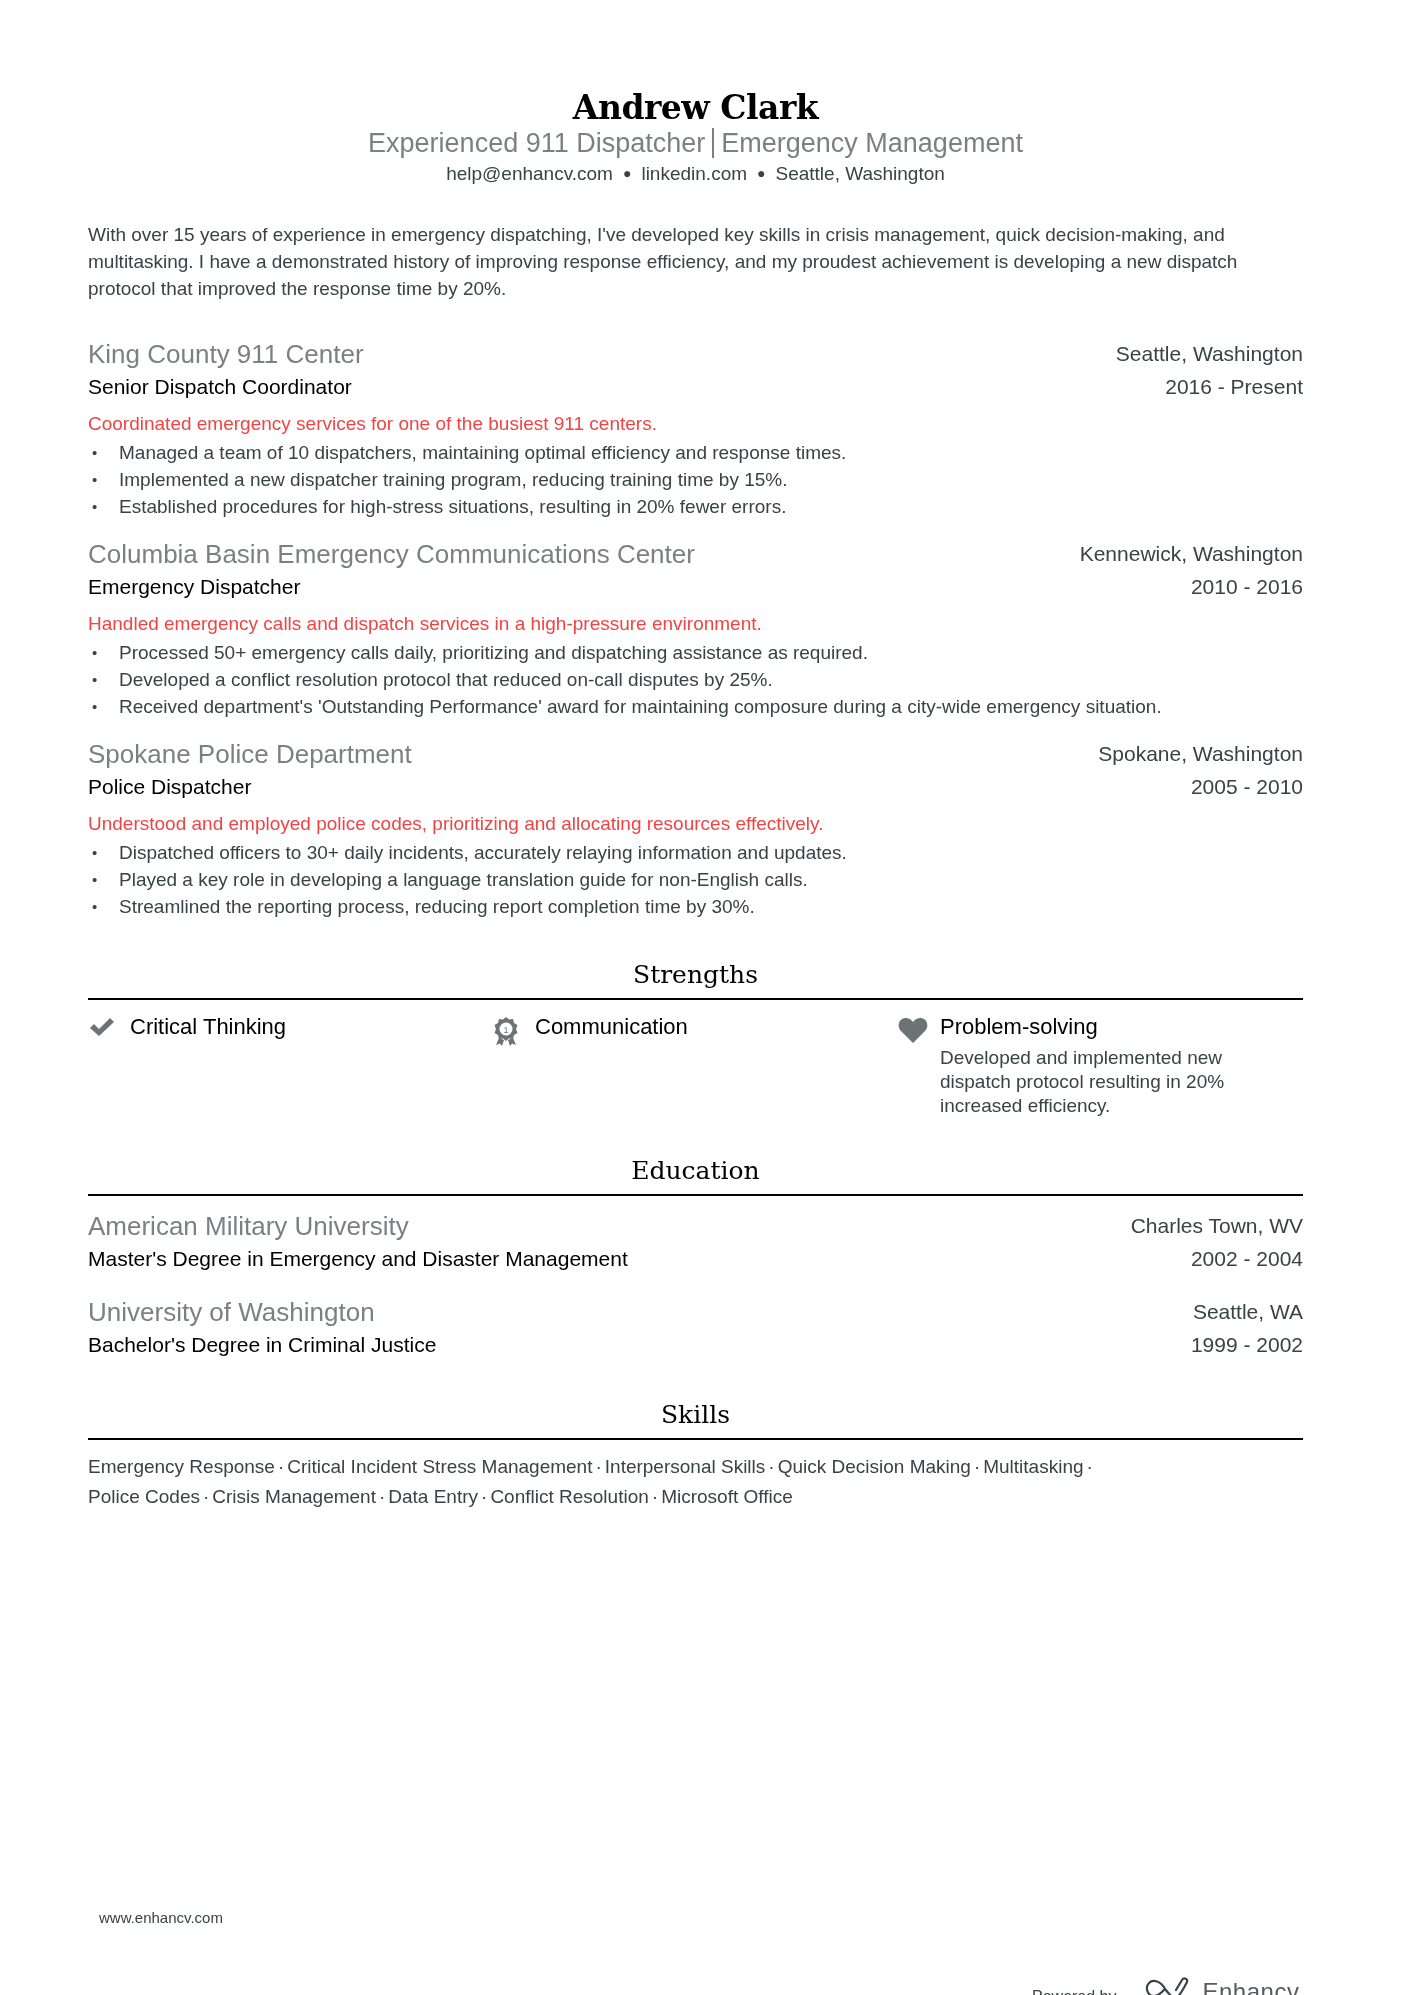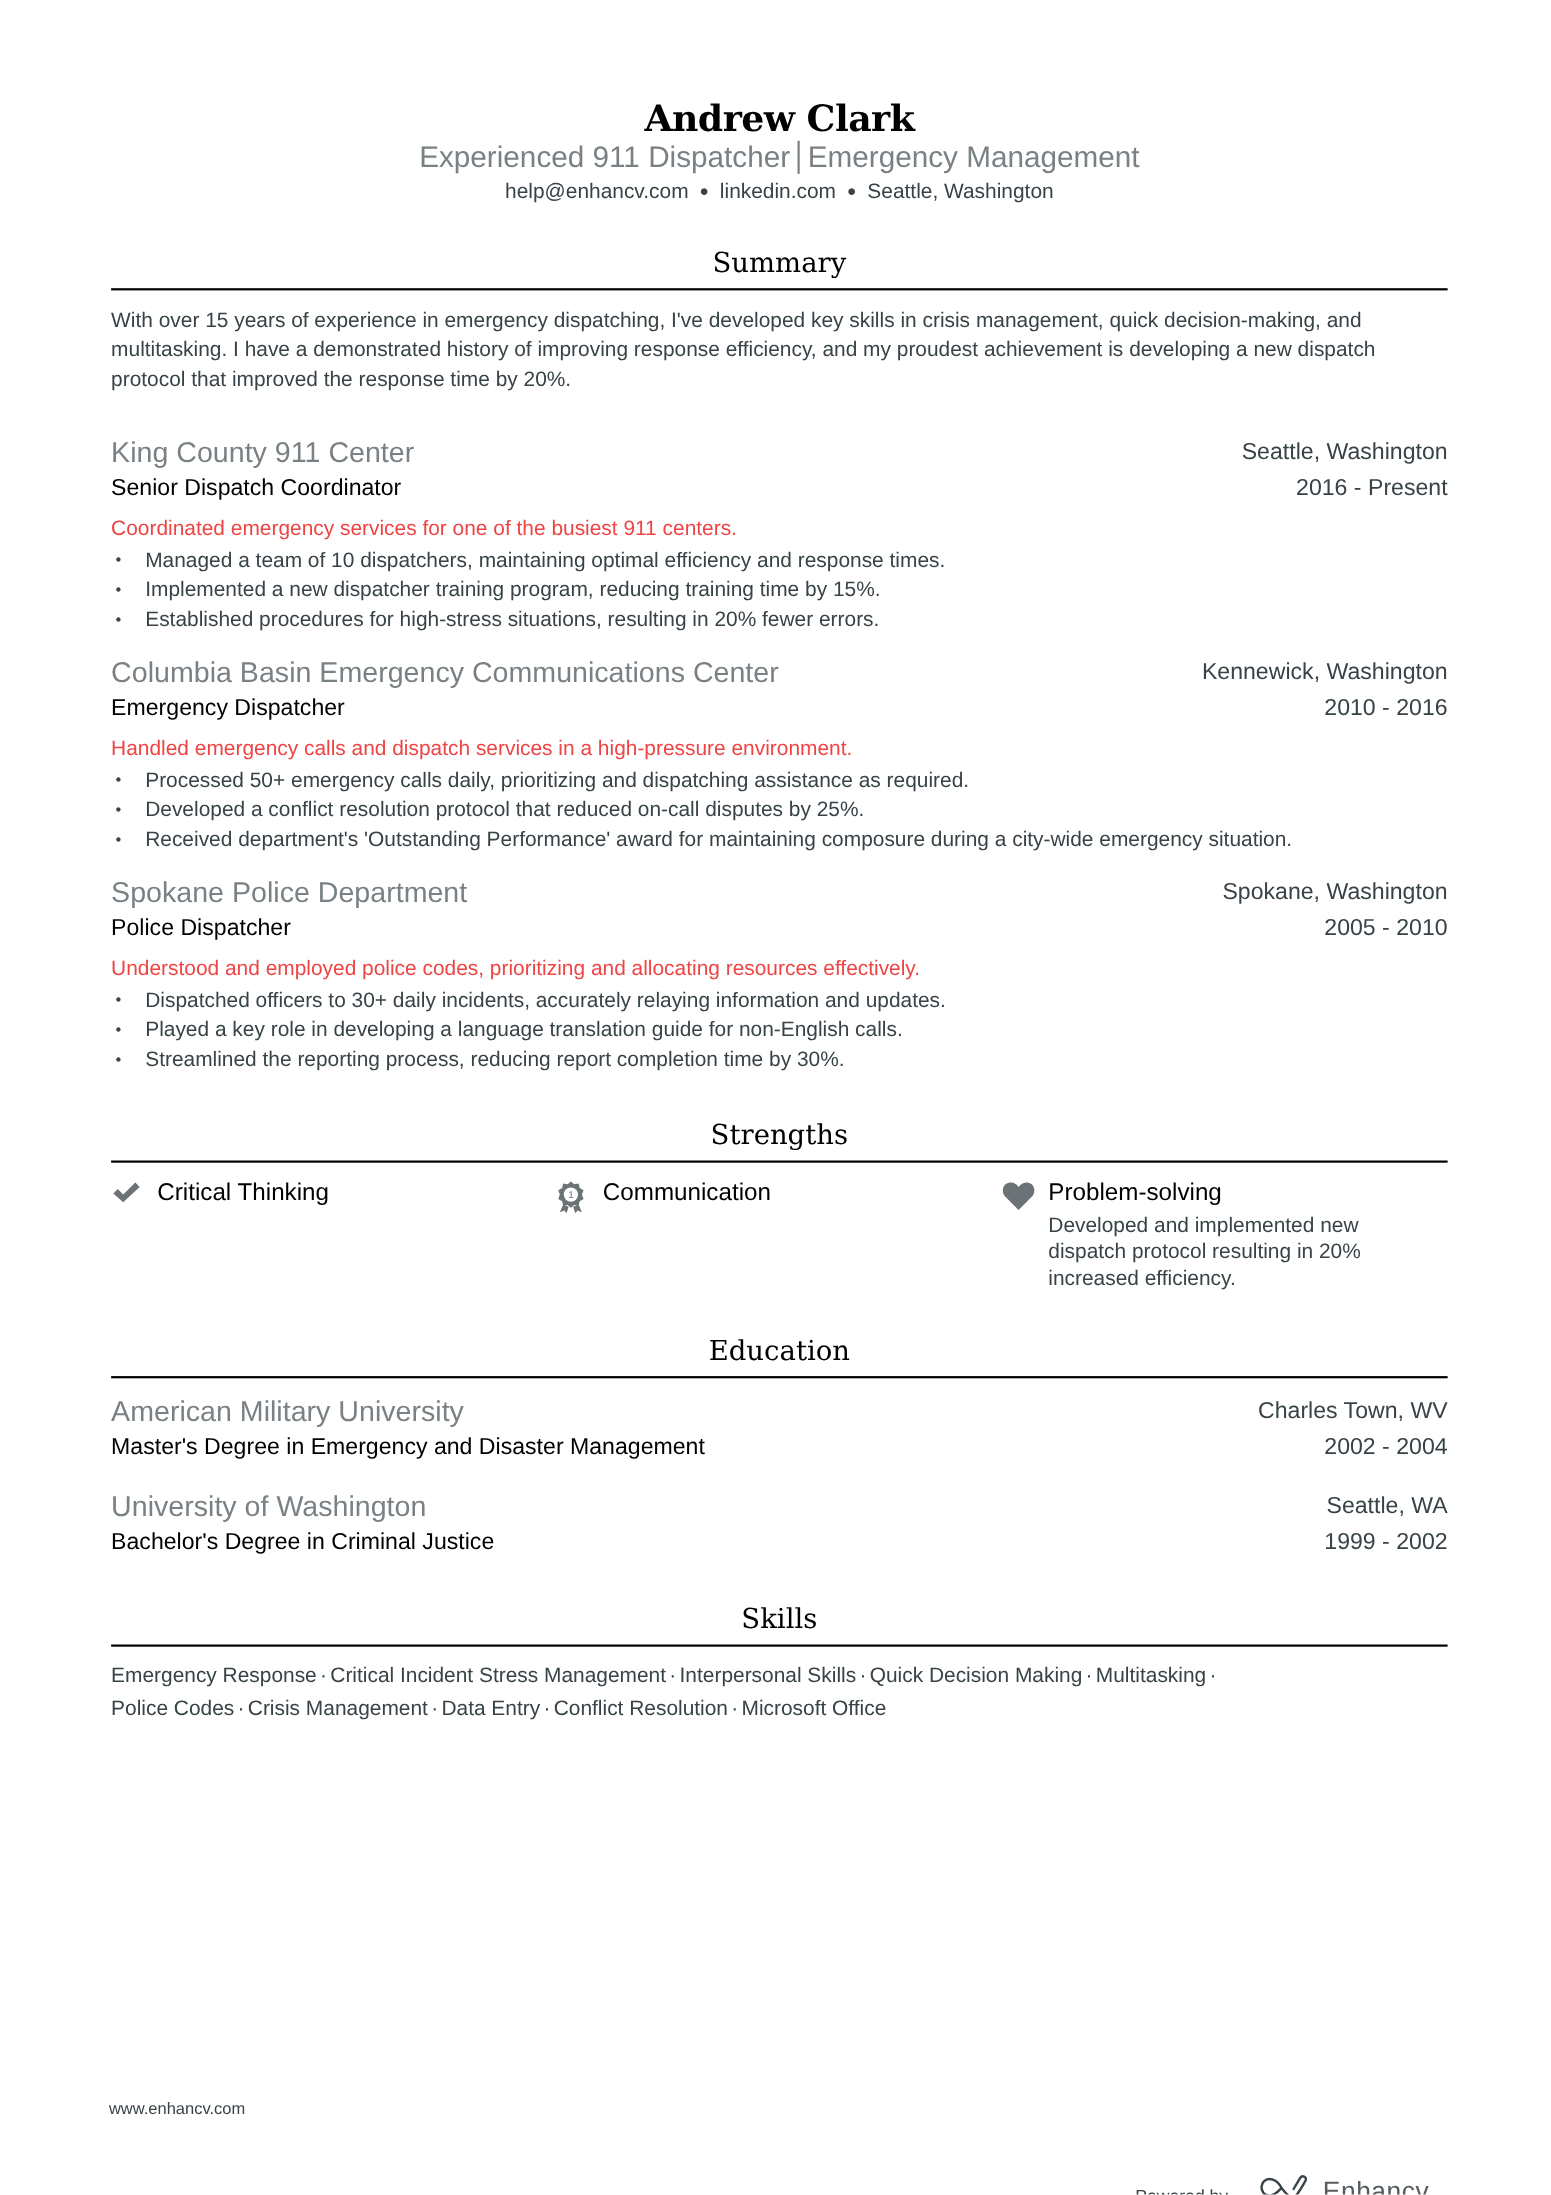--- a/index.html
+++ b/index.html
@@ -1,18 +1,18 @@
 <!DOCTYPE html>
 <html><head>
   <meta charset="utf-8">
   <style>
     * { box-sizing: border-box; margin: 0; padding: 0; }
     html, body { width: 1410px; height: 1995px; background: #ffffff; }
     body { position: relative; font-family: "Liberation Sans", sans-serif; color: #384347; }
-    .page { position: absolute; left: 101px; top: 0; width: 1215px; }
+    .page { position: absolute; left: 88px; top: 0; width: 1215px; }
 
     .header { text-align: center; padding-top: 88px; }
     .name { font-family: "DejaVu Serif", serif; font-weight: bold; font-size: 33px; color: #000; line-height: 40px; letter-spacing: -0.5px; }
     .title { font-size: 27px; color: #7a8185; line-height: 34px; margin-top: -2px; }
     .title .sep { display: inline-block; width: 2px; height: 30px; background: #7a8185; vertical-align: -6px; margin: 0 7px; }
     .contacts { font-size: 19px; color: #384347; line-height: 26px; margin-top: 0px; }
     .contacts .dot { margin: 0 10px; font-size: 14px; vertical-align: 2px; }
 
     .section { margin-top: 30px; }
     .section-title { font-family: "DejaVu Serif", serif; font-size: 25px; color: #000; text-align: center; line-height: 34px; padding-bottom: 6px; border-bottom: 2px solid #000; }
@@ -57,21 +57,20 @@
     <div class="name">Andrew Clark</div>
     <div class="title">
       <span>Experienced 911 Dispatcher</span><span class="sep"></span><span>Emergency Management</span>
     </div>
     <div class="contacts">
       <span>help@enhancv.com</span><span class="dot">●</span><span>linkedin.com</span><span class="dot">●</span><span>Seattle, Washington</span>
     </div>
   </div>
 
   <div class="section" style="margin-top:34px;">
-    <div class="section-title">Summary</div>
     <p class="summary">With over 15 years of experience in emergency dispatching, I've developed key skills in crisis management, quick decision-making, and multitasking. I have a demonstrated history of improving response efficiency, and my proudest achievement is developing a new dispatch protocol that improved the response time by 20%.</p>
   </div>
 
   <div class="section" style="margin-top:34px;">
 
     <div class="entry">
       <div class="row">
           <span class="company">King County 911 Center</span>
           <span class="loc">Seattle, Washington</span>
         </div>

